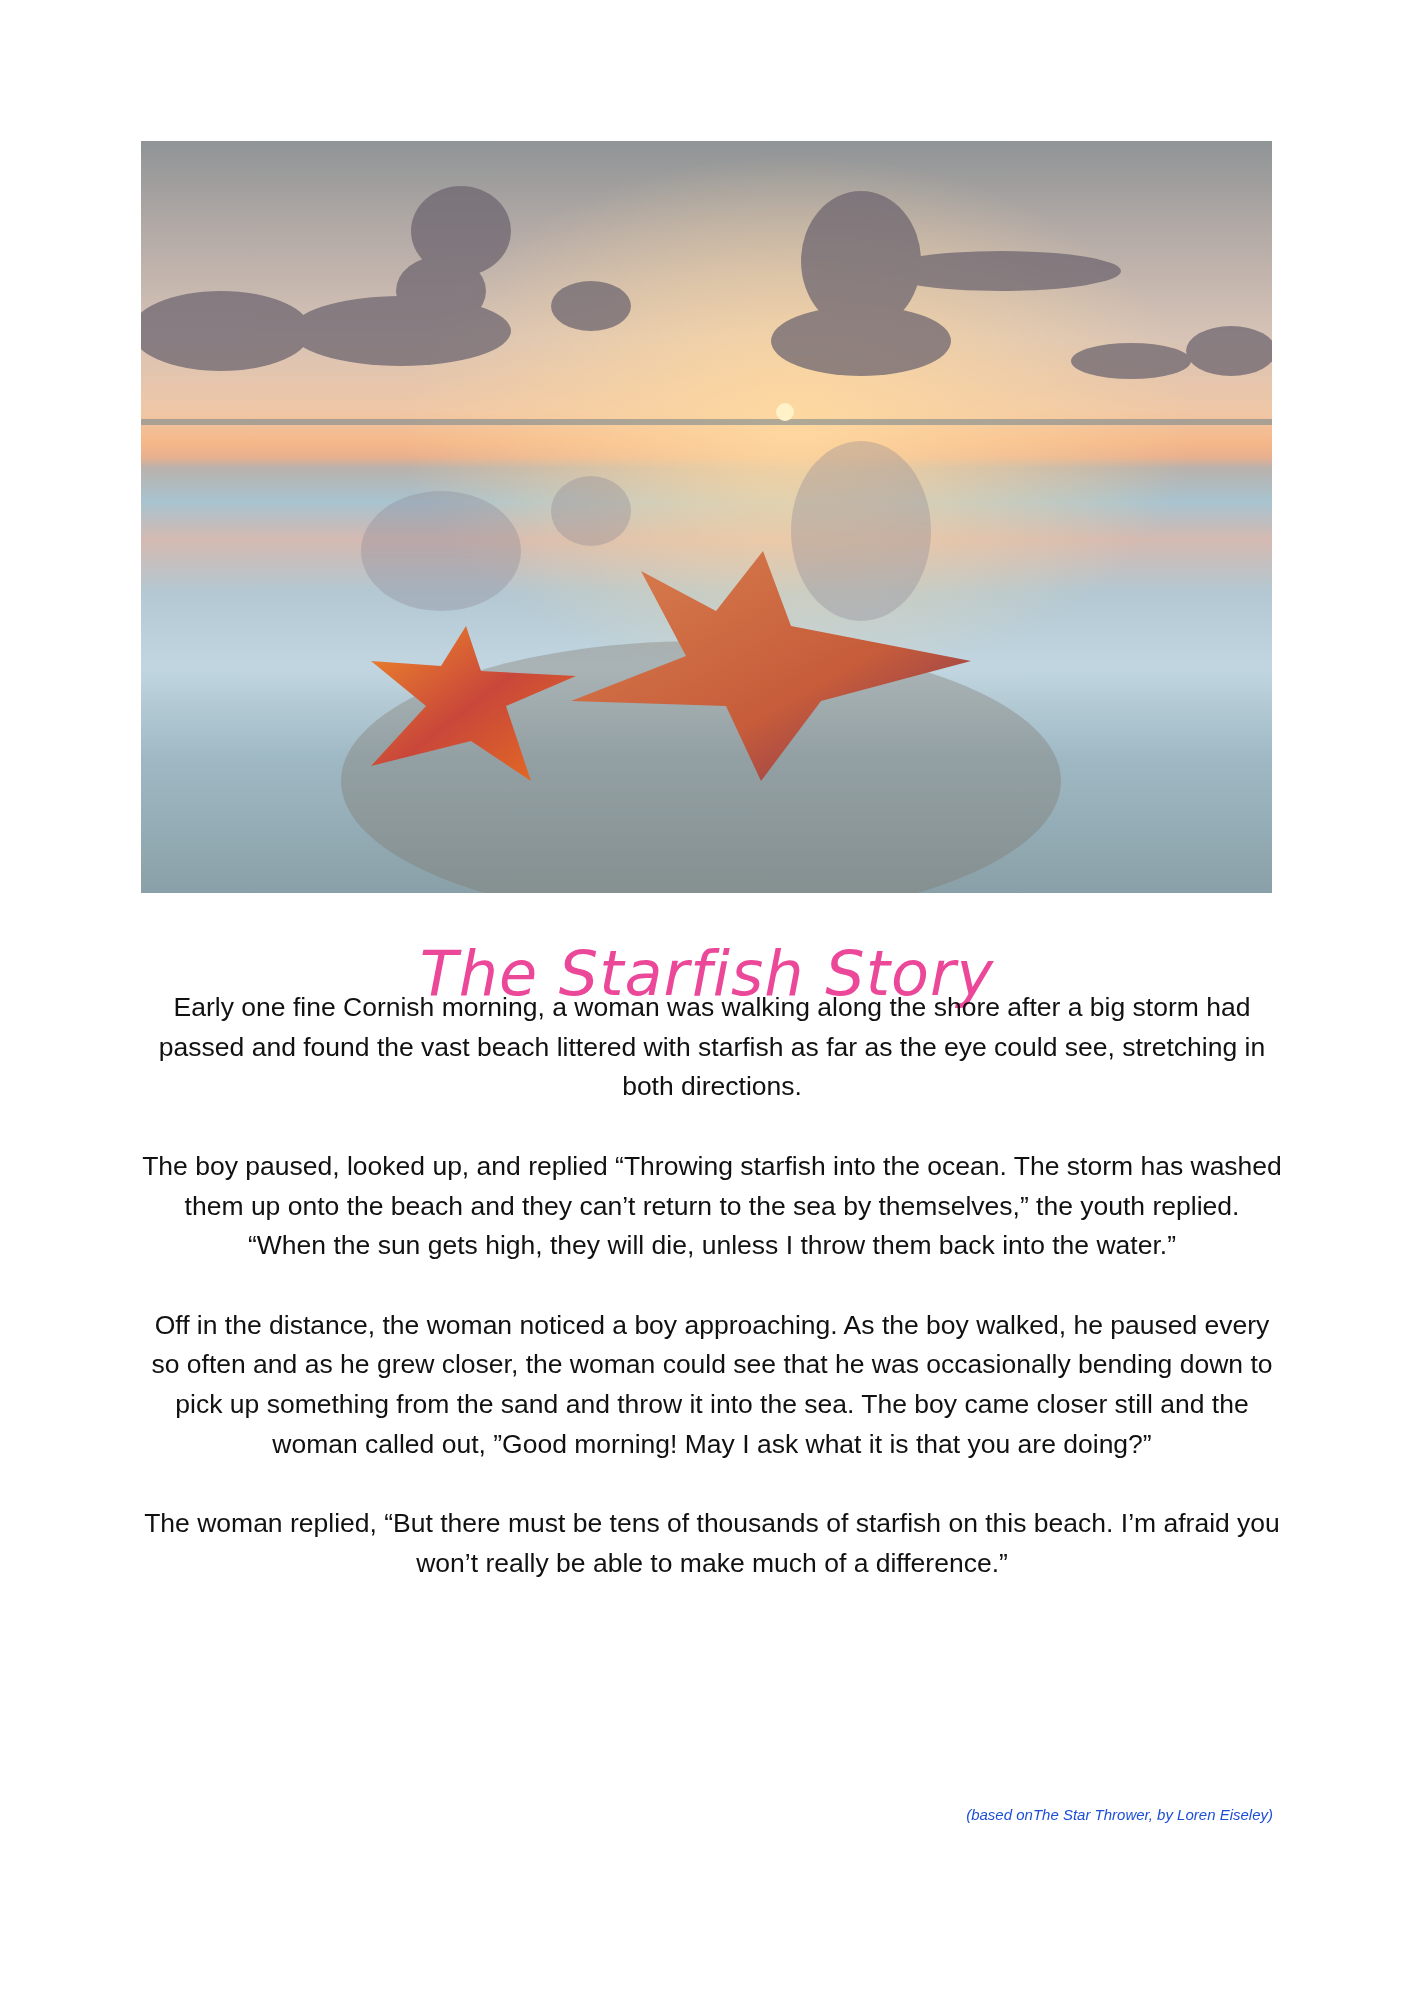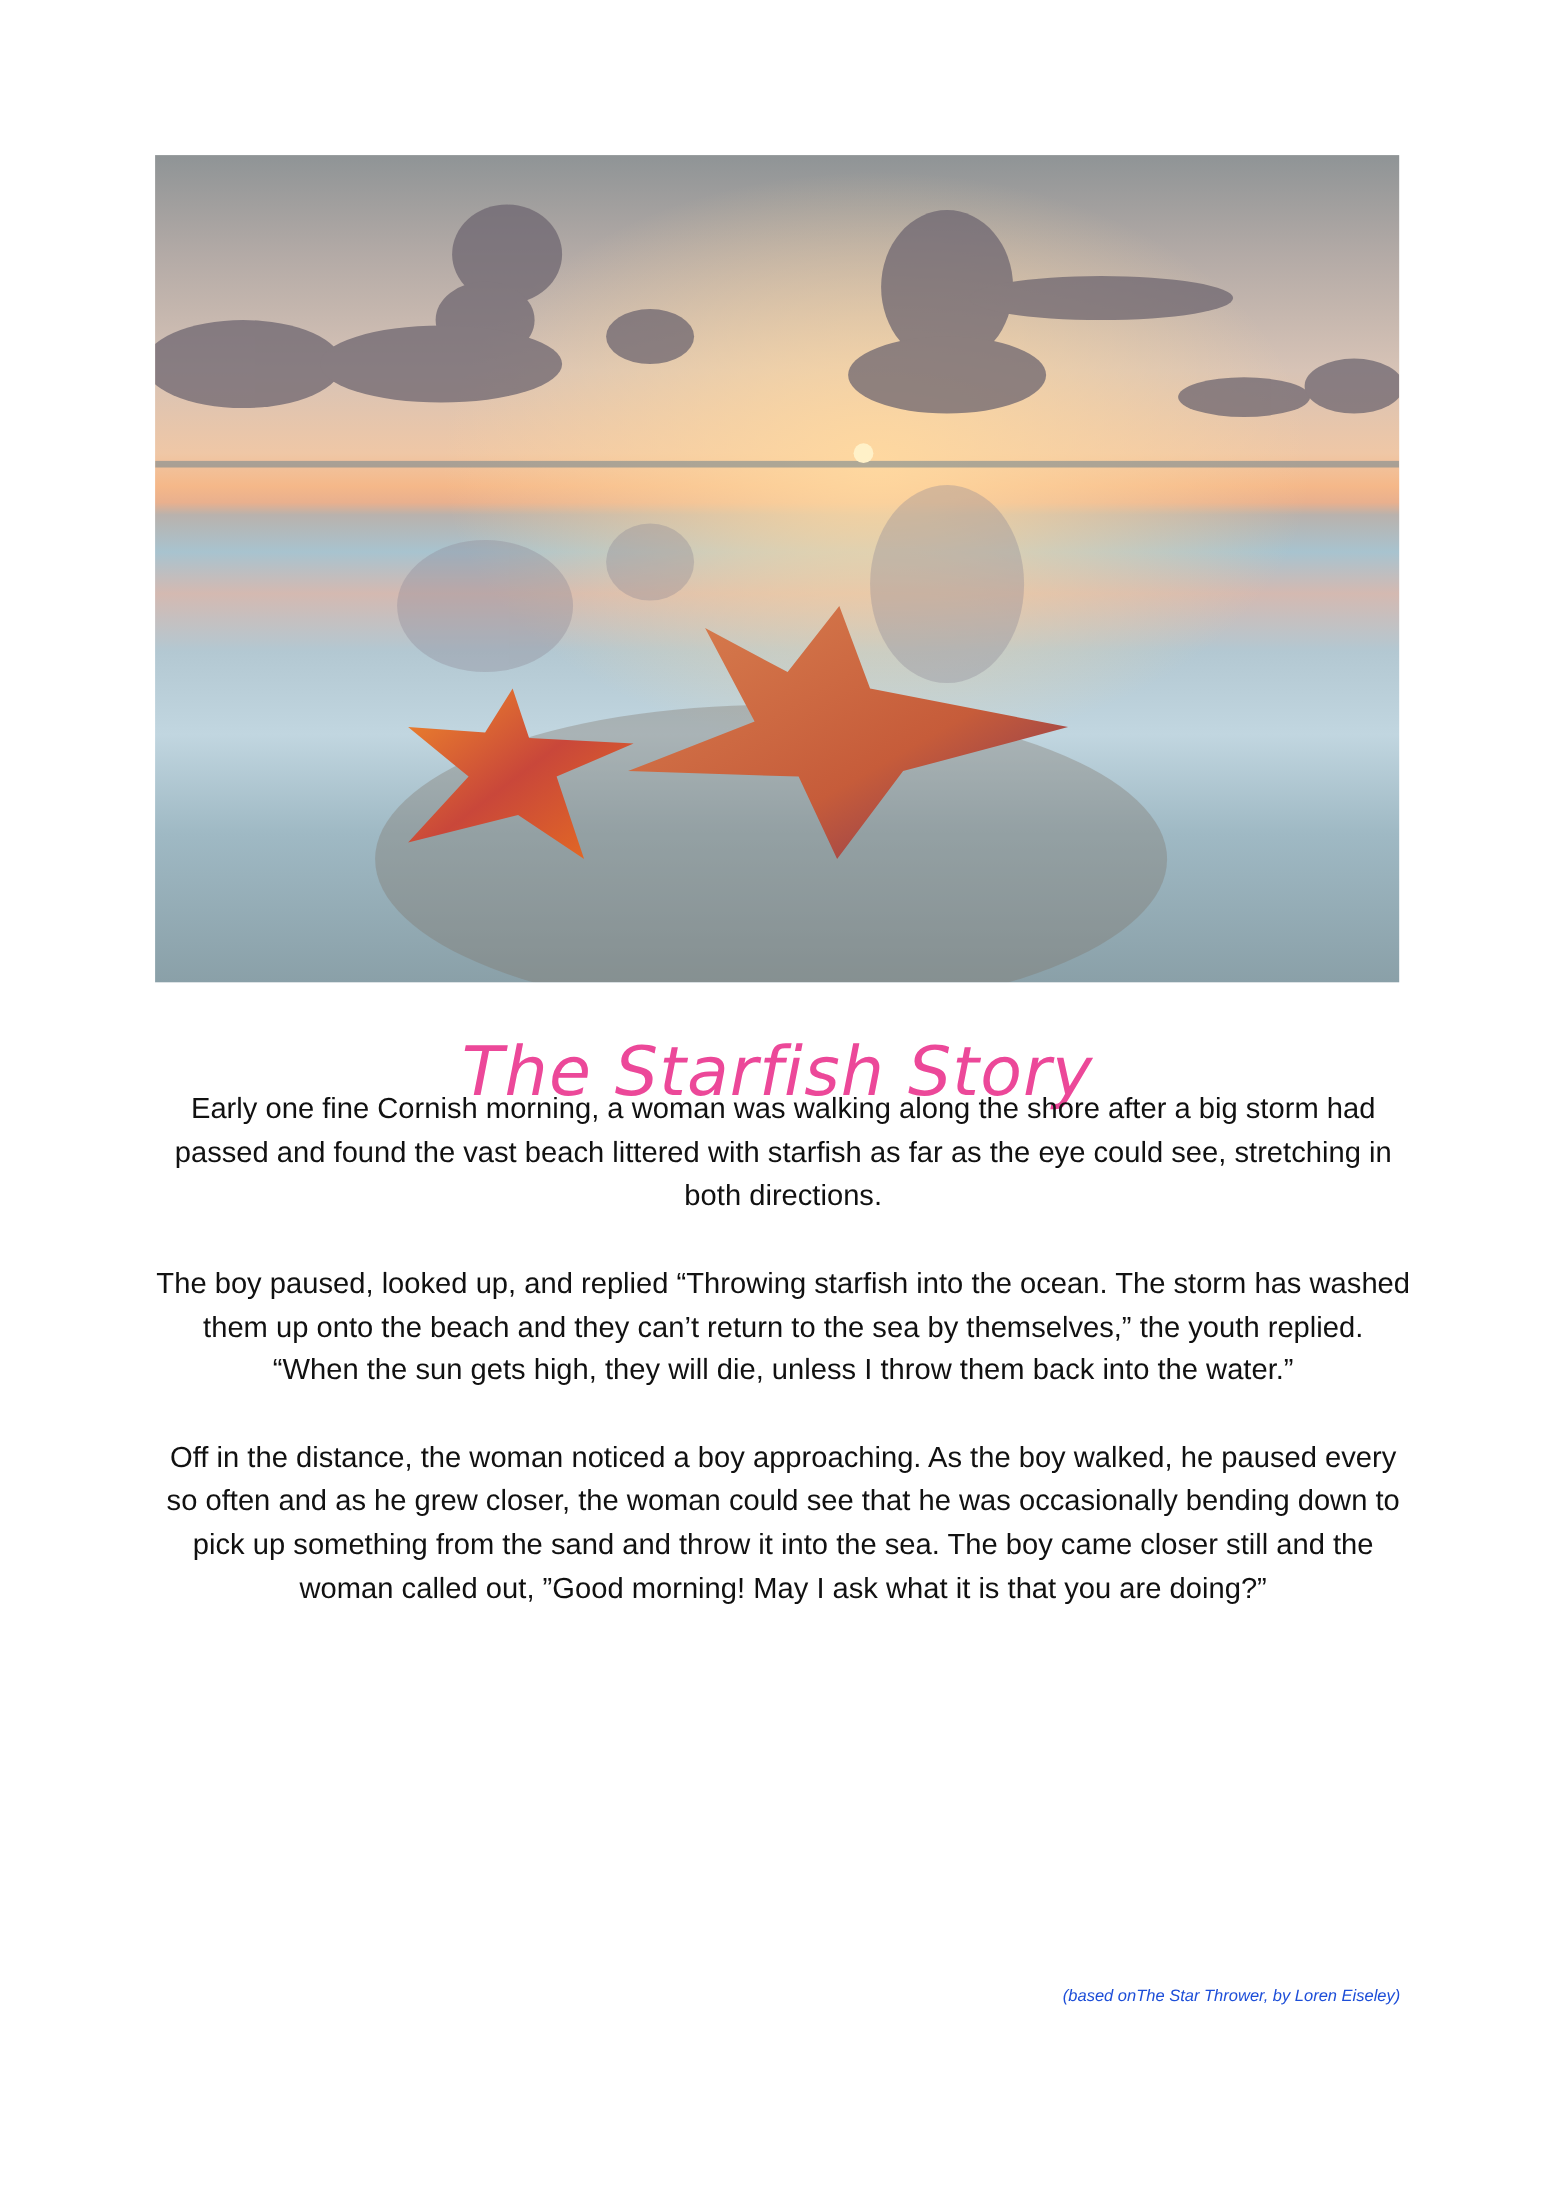--- a/index.html
+++ b/index.html
@@ -82,15 +82,16 @@
     <polygon points="325,485 340,530 435,535 365,565 390,640 330,600 230,625 285,565 230,520 300,525" fill="url(#smallStar)"></polygon>
   </svg>
 </div>
 
 <h1 class="title">The Starfish Story</h1>
 
 <div class="story">
   <p>Early one fine Cornish morning, a woman was walking along the shore after a big storm had passed and found the vast beach littered with starfish as far as the eye could see, stretching in both directions.</p>
   <p>The boy paused, looked up, and replied “Throwing starfish into the ocean. The storm has washed them up onto the beach and they can’t return to the sea by themselves,” the youth replied. “When the sun gets high, they will die, unless I throw them back into the water.”</p>
   <p>Off in the distance, the woman noticed a boy approaching.  As the boy walked, he paused every so often and as he grew closer, the woman could see that he was occasionally bending down to pick up something from the sand and throw it into the sea.  The boy came closer still and the woman called out, ”Good morning!  May I ask what it is that you are doing?”</p>
+  <p>The woman replied, “But there must be tens of thousands of starfish on this beach. I’m afraid you won’t really be able to make much of a difference.”</p>
 </div>
 
 <div class="attribution">(based onThe Star Thrower, by Loren Eiseley)</div>
 
 </body></html>

